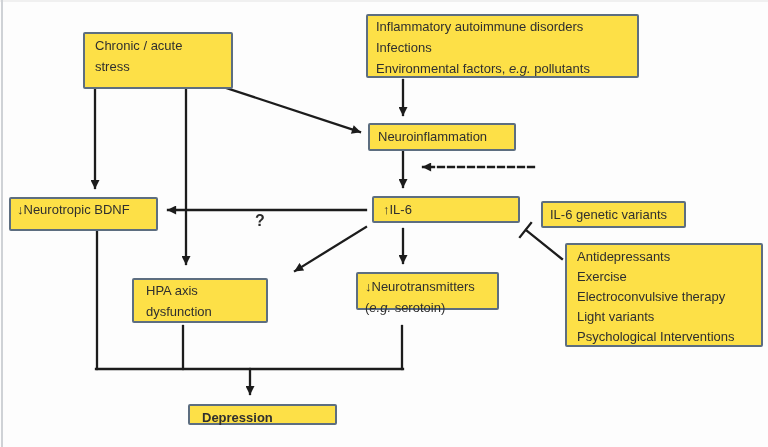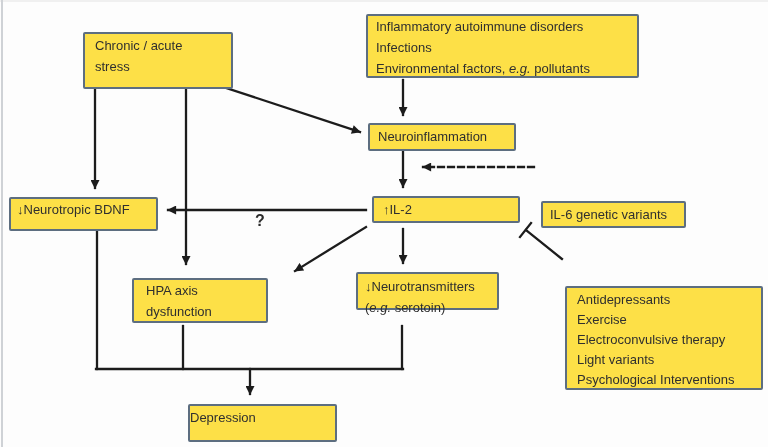--- a/index.html
+++ b/index.html
@@ -83,39 +83,39 @@
 
   <div class="node" style="left:541px;top:154px;width:145px;height:27px;line-height:23px;padding-left:7px;margin-top:47px;">
     <span>IL-6 genetic variants</span>
   </div>
 
   <div class="node" style="left:9px;top:197px;width:149px;height:34px;line-height:22px;padding-left:6px;">
     <span>↓</span><span>Neurotropic BDNF</span>
   </div>
 
   <div class="node" style="left:372px;top:196px;width:148px;height:27px;line-height:23px;padding-left:9px;">
-    <span>↑</span><span>IL-2</span>
+    <span>↑</span><span>IL-6</span>
   </div>
 
   <div class="qmark" style="left:255px;top:212px;">?</div>
 
   <div class="node" style="left:132px;top:278px;width:136px;height:45px;padding:0 16px 0 12px;">
     <div>HPA axis</div>
     <div>dysfunction</div>
   </div>
 
   <div class="node" style="left:356px;top:272px;width:143px;height:38px;padding:2px 0 0 7px;">
     <div><span>↓</span><span>Neurotransmitters</span></div>
     <div><span>(</span><span class="it">e.g.</span><span> serotoin)</span></div>
   </div>
 
-  <div class="node" style="left:565px;top:243px;width:198px;height:104px;padding:2px 0 0 10px;line-height:20px;margin-top:43px;">
+  <div class="node" style="left:565px;top:243px;width:198px;height:104px;padding:2px 0 0 10px;line-height:20px;">
     <div>Antidepressants</div>
     <div>Exercise</div>
     <div>Electroconvulsive therapy</div>
     <div>Light variants</div>
     <div>Psychological Interventions</div>
   </div>
 
-  <div class="node" style="left:188px;top:404px;width:149px;height:38px;line-height:23px;">
+  <div class="node" style="left:188px;top:404px;width:149px;height:21px;line-height:23px;padding-left:12px;font-weight:bold;">
     <span>Depression</span>
   </div>
 </div>
 
 </body></html>

